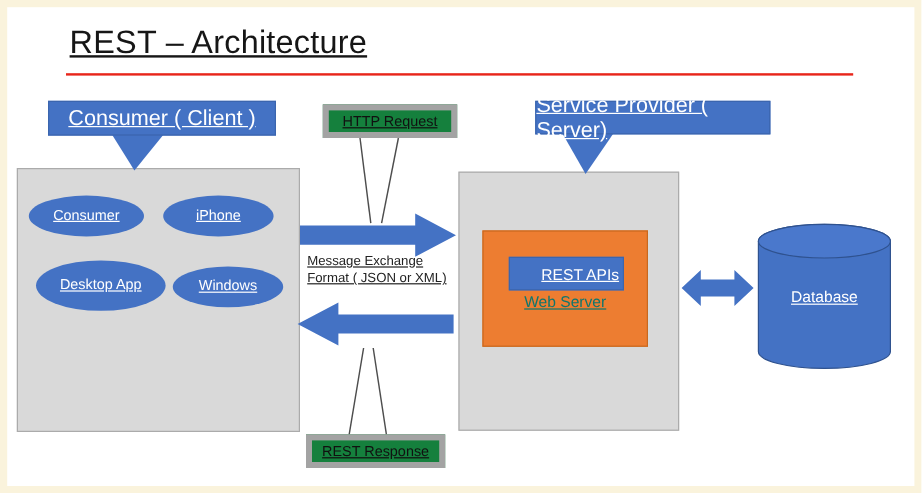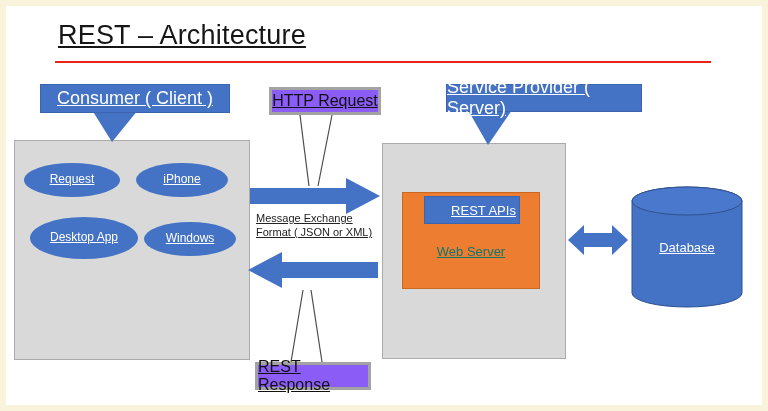--- a/index.html
+++ b/index.html
@@ -40,37 +40,37 @@
     display:flex;align-items:center;justify-content:center;
     text-align:center;font-size:12px;line-height:1.15;padding:2px;
     box-sizing:border-box;
   }
   .el-android{left:24px;top:163px;width:96px;height:34px;}
   .el-iphone{left:136px;top:163px;width:92px;height:34px;}
   .el-desktop{left:30px;top:217px;width:108px;height:42px;}
   .el-windows{left:144px;top:222px;width:92px;height:34px;}
   .el-webapp{left:64px;top:297px;width:112px;height:36px;}
   .white-tag{
-    background:#8b5cf6;border:3px solid #a3a3a3;color:#111;
-    font-size:16px;display:flex;align-items:center;justify-content:center;
+    background:#15803d;border:5px solid #a3a3a3;color:#111;
+    font-size:12px;display:flex;align-items:center;justify-content:center;
     box-sizing:border-box;
   }
   .req-tag{left:269px;top:87px;width:112px;height:28px;}
   .resp-tag{left:255px;top:362px;width:116px;height:28px;}
   .note{
     left:256px;top:211px;width:140px;
     font-size:11px;color:#222;line-height:1.3;
   }
   .note span{display:block;}
   .webserver-box{
     left:402px;top:192px;width:138px;height:97px;
     background:#ED7D31;border:1px solid #C9681F;box-sizing:border-box;
   }
   .restapis-box{
-    left:424px;top:196px;width:96px;height:28px;
+    left:424px;top:214px;width:96px;height:28px;
     background:#4472C4;border:1px solid #3B65AE;color:#fff;font-size:13px;
     display:flex;align-items:center;justify-content:center;box-sizing:border-box;padding-left:23px;
   }
   .webserver-label{
     left:402px;top:244px;width:138px;text-align:center;
     color:#0f766e;font-size:13px;
   }
   .db-wrap{left:630px;top:184px;width:114px;height:126px;}
   .db-label{
     left:630px;top:240px;width:114px;text-align:center;
@@ -103,21 +103,21 @@
     <polygon points="250,188 346,188 346,178 380,196 346,214 346,204 250,204" fill="#4472C4"></polygon>
 
     <polygon points="378,262 282,262 282,252 248,270 282,288 282,278 378,278" fill="#4472C4"></polygon>
 
     <polygon points="568,240 584,225 584,233 612,233 612,225 628,240 612,255 612,247 584,247 584,255" fill="#4472C4"></polygon>
   </svg>
 
   <div class="abs callout consumer-callout">Consumer ( Client )</div>
   <div class="abs callout server-callout">Service Provider ( Server)</div>
 
-  <div class="abs ellipse el-android">Request</div>
+  <div class="abs ellipse el-android">Consumer</div>
   <div class="abs ellipse el-iphone">iPhone</div>
   <div class="abs ellipse el-windows">Windows</div>
   <div class="abs ellipse el-desktop">Desktop App</div>
 
   <div class="abs white-tag req-tag">HTTP Request</div>
   <div class="abs white-tag resp-tag">REST Response</div>
 
   <div class="abs note">
     <span>Message Exchange</span>
     <span>Format ( JSON or XML)</span>

